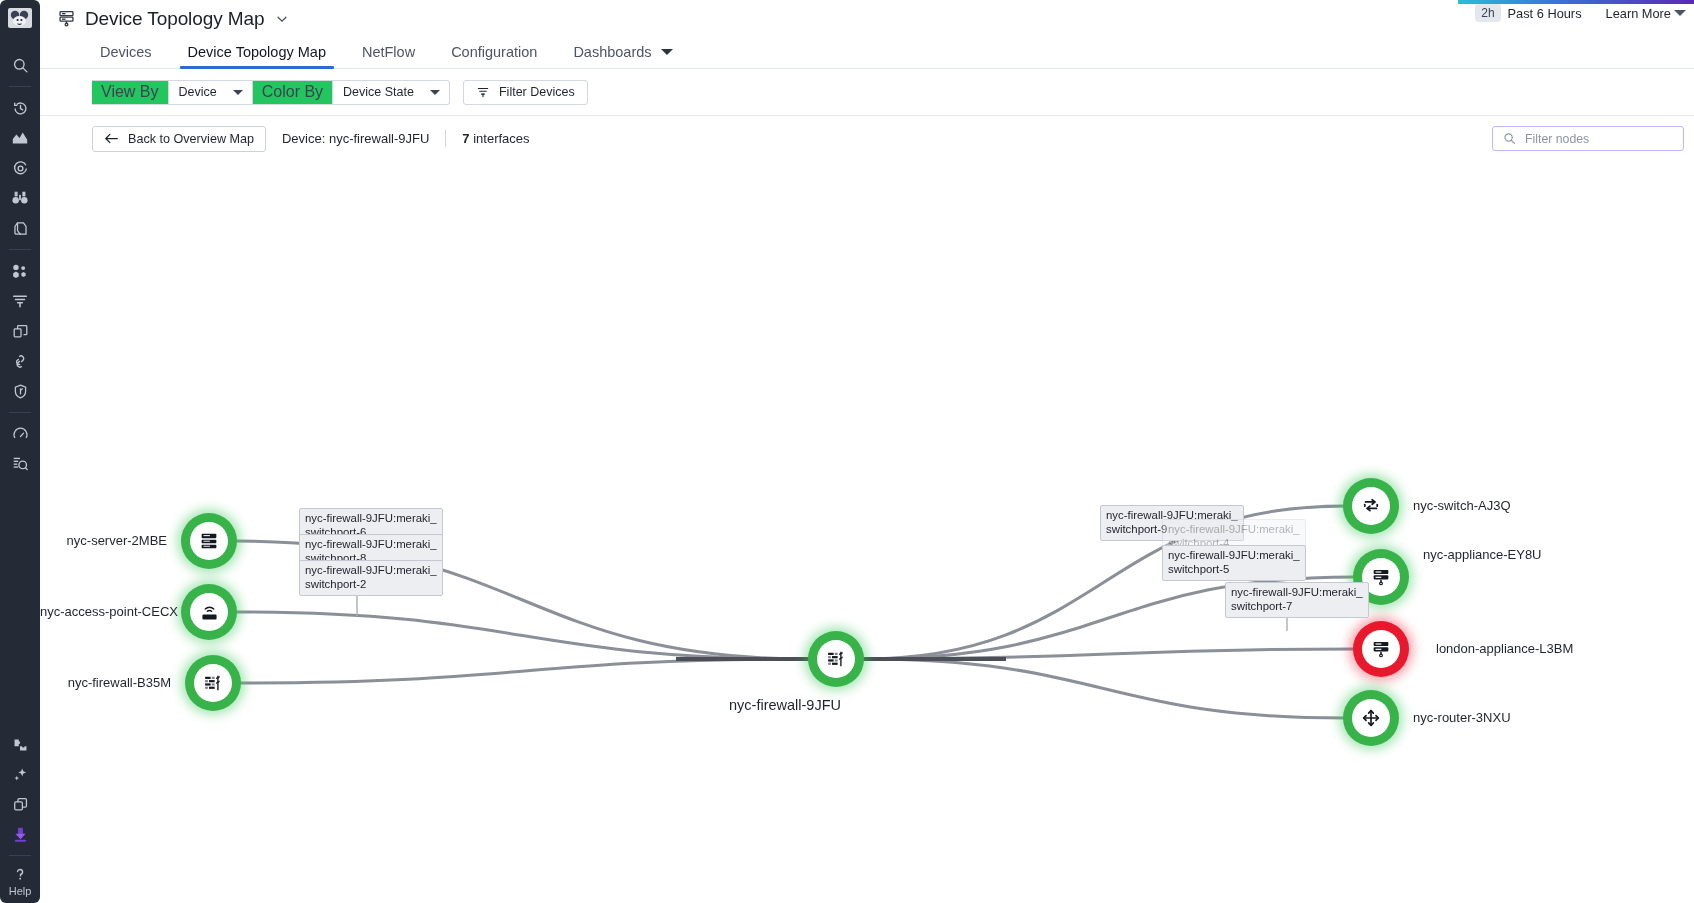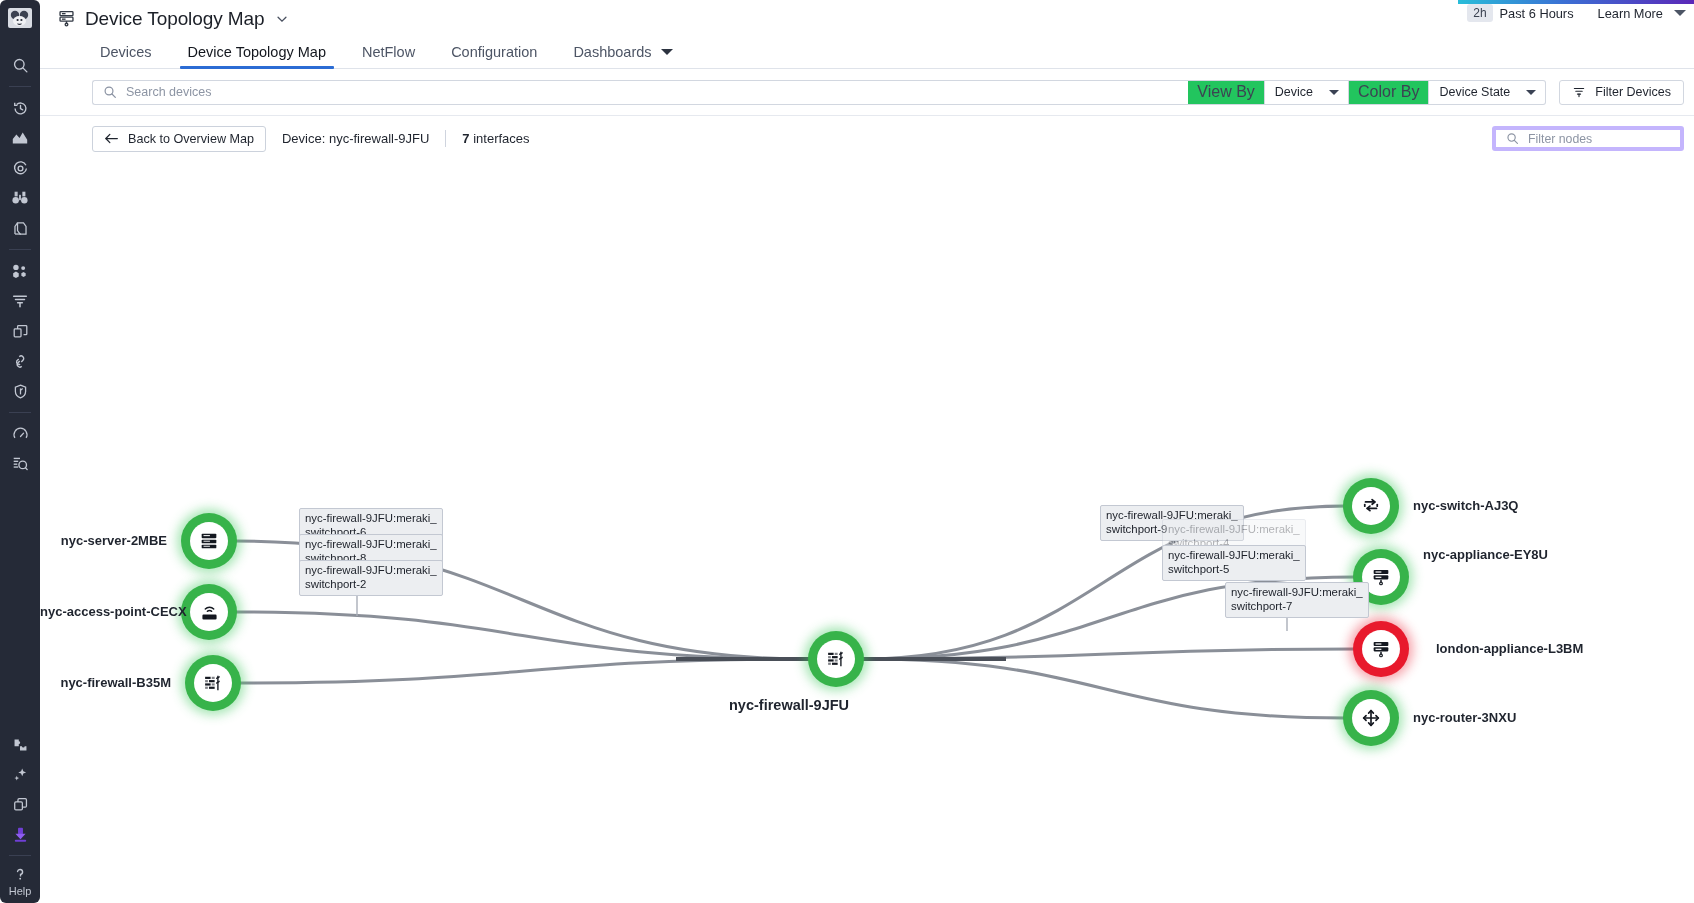--- a/index.html
+++ b/index.html
@@ -65,21 +65,21 @@
     position: absolute; right: 8px; top: 4px;
     display: flex; align-items: center; gap: 0px;
     font-size: 12.5px; color: #2c3240; padding-left: 29px;
   }
   .badge-2h {
     background: #e4e7ee; color: #3a4150;
     border-radius: 3px; padding: 2px 6px; font-size: 12px;
     margin-right: 7px;
   }
   .past-hours { margin-right: 24px; color: #1f242e; font-size: 12.8px; }
-  .learn-more { color: #1f242e; font-size: 12.8px; display: flex; align-items: center; gap: 11px; cursor: pointer;}
+  .learn-more { color: #1f242e; font-size: 12.8px; display: flex; align-items: center; gap: 3px; cursor: pointer;}
   .tri-down {
     width: 0; height: 0;
     border-left: 6px solid transparent; border-right: 6px solid transparent;
     border-top: 6px solid #4c5565;
   }
 
   
   .tabs {
     position: relative; height: 36px;
     display: flex; align-items: flex-end;
@@ -153,21 +153,21 @@
     background: #fff; display: flex; align-items: center; gap: 9px;
     padding: 0 11px; font-size: 12.6px; color: #1f242e; cursor: pointer;
   }
   .crumb-text { margin-left: 16px; font-size: 13px; color: #1f242e; }
   .crumb-divider { width: 1px; height: 17px; background: #cfd4de; margin: 0 16px; }
   .crumb-iface { font-size: 13px; color: #1f242e; }
   .crumb-iface b { font-weight: 700; }
   .filter-nodes {
     position: absolute; right: 10px; top: 10px;
     width: 192px; height: 25px;
-    border: 4px solid #c4b5fd; border-radius: 3px; background: #fff;
+    border: 1px solid #c4b5fd; border-radius: 3px; background: #fff;
     display: flex; align-items: center; gap: 9px; padding: 0 10px;
   }
   .filter-nodes .ph { color: #8d95a4; font-size: 12.3px; }
 
   
   .canvas { position: relative; width: 100%; height: 722px; background: #fff; overflow: hidden; }
   .canvas svg.edges { position: absolute; inset: 0; width: 100%; height: 100%; }
 
   .node {
     position: absolute; width: 56px; height: 56px; border-radius: 50%;
@@ -178,21 +178,21 @@
     position: absolute; inset: 0; border-radius: 50%;
   }
   .node.up .ring { background: #37b34a; box-shadow: 0 0 11px 4px rgba(60,200,90,0.45); }
   .node.down .ring { background: #e8192c; box-shadow: 0 0 11px 4px rgba(232,25,44,0.40); }
   .node .core {
     position: absolute; inset: 9px; border-radius: 50%; background: #fff;
     display: flex; align-items: center; justify-content: center;
     color: #141820;
   }
   .node-label {
-    position: absolute; font-size: 13px; color: #1f242e; white-space: nowrap; font-weight: bold;
+    position: absolute; font-size: 13px; color: #1f242e; white-space: nowrap;
   }
   .node-label.center { font-size: 14.5px; }
 
   .tip {
     position: absolute;
     background: #eceef1; border: 1px solid #c3c8d2; border-radius: 2px;
     font-size: 11.4px; color: #1c2029; line-height: 1.26;
     padding: 2px 5px 3px 5px; white-space: nowrap;
   }
   .tip.faded { opacity: 0.35; }
@@ -397,27 +397,20 @@
       <div class="tab">
         <span>Configuration</span>
       </div>
       <div class="tab">
         <span>Dashboards</span>
         <span class="tri-down"></span>
       </div>
     </div>
 
     <div class="searchrow">
-      <div class="search-input-wrap">
-        <svg width="14" height="14" viewBox="0 0 20 20" fill="none" stroke="currentColor" stroke-width="1.7">
-          <circle cx="8.6" cy="8.6" r="5.6"></circle>
-            <line x1="12.8" y1="12.8" x2="17.6" y2="17.6" stroke-linecap="round"></line>
-        </svg>
-        <span class="search-ph">Search devices</span>
-      </div>
 
       <div class="ctrl-group">
         <span class="ctrl-label">View By</span>
         <span class="ctrl-select">
           <span>Device</span>
           <span class="caret-sm"></span>
         </span>
       </div>
 
       <div class="ctrl-group">

